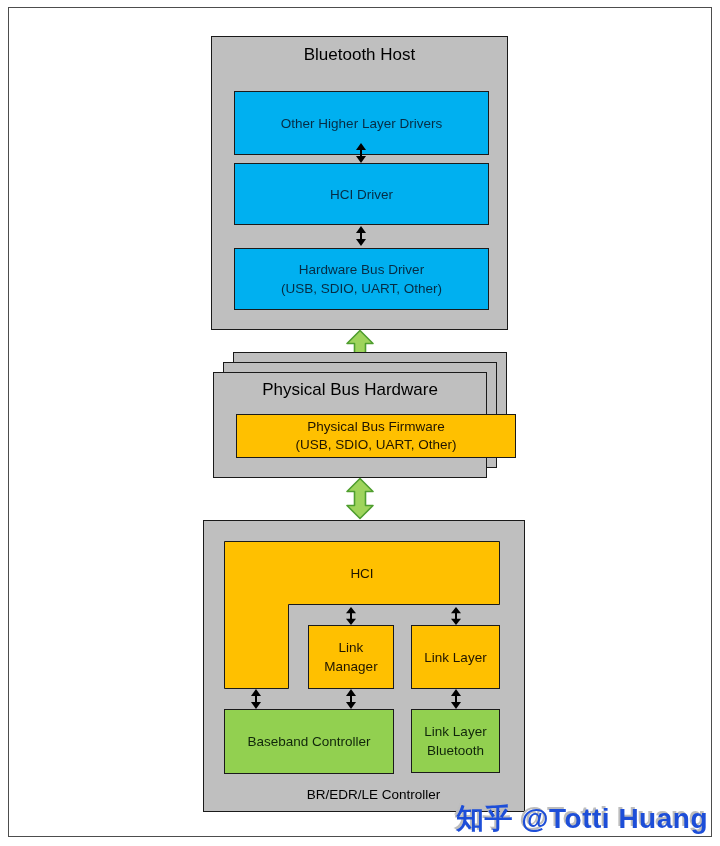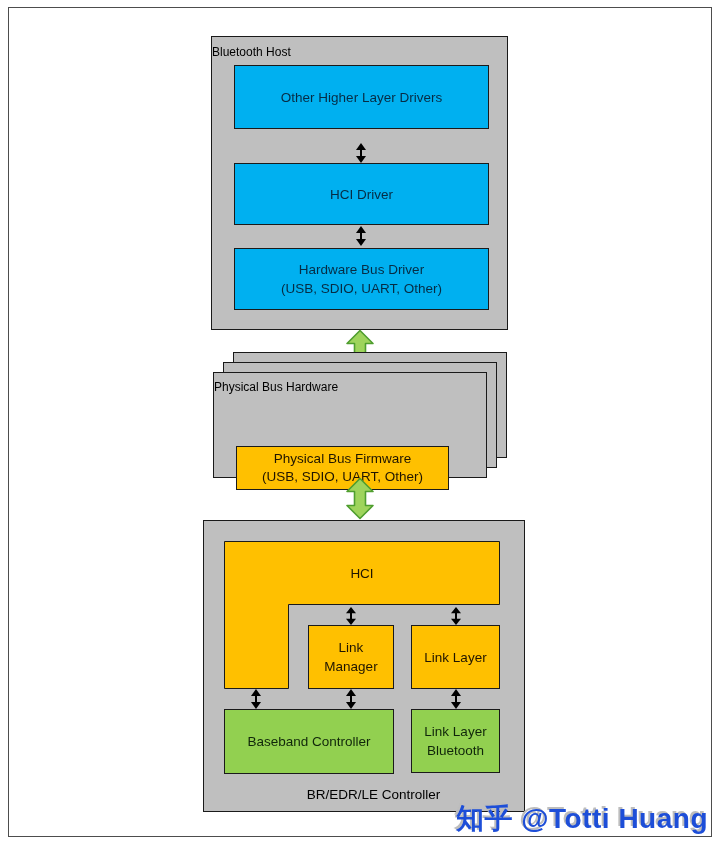--- a/index.html
+++ b/index.html
@@ -4,21 +4,21 @@
 <style>
   html,body{margin:0;padding:0;background:#ffffff;}
   .canvas{
     position:relative;width:720px;height:846px;background:#ffffff;
     font-family:"Liberation Sans",sans-serif;color:#000;overflow:hidden;
     -webkit-font-smoothing:antialiased;
   }
   *,*::before,*::after{box-sizing:border-box;}
   .frame{position:absolute;left:8px;top:7px;width:704px;height:830px;border:1px solid #4d4d4d;}
   .panel{position:absolute;background:var(--panel-gray);border:1px solid #1a1a1a;}
-  .panel-title{position:absolute;top:8px;left:0;width:100%;text-align:left;font-size:12px;}
+  .panel-title{position:absolute;top:8px;left:0;width:100%;text-align:center;font-size:17px;}
   .box{
     position:absolute;border:1px solid #1a1a1a;
     display:flex;flex-direction:column;align-items:center;justify-content:center;
     text-align:center;font-size:13.5px;line-height:19px;
   }
   .blue{background:var(--host-layer-blue);color:#062c44;}
   .orange{background:var(--firmware-orange);color:#201500;}
   .green{background:var(--controller-green);color:#10260a;}
   .arr{position:absolute;line-height:0;}
   .arr svg{display:block;}
@@ -38,21 +38,21 @@
 </head>
 <body>
 
 <div class="canvas">
 
   <div class="frame"></div>
 
   <section class="panel" style="left:211px;top:36px;width:297px;height:294px;">
     <div class="panel-title">Bluetooth Host</div>
 
-    <div class="box blue" style="left:22px;top:28px;width:255px;height:64px;">
+    <div class="box blue" style="left:22px;top:54px;width:255px;height:64px;">
       <span>Other Higher Layer Drivers</span>
     </div>
 
     <div class="arr" style="left:143px;top:106px;">
       <svg width="12" height="20" viewBox="0 0 12 20">
         <line x1="6" y1="4" x2="6" y2="16" stroke="#000" stroke-width="2"></line>
         <polygon points="6,0 1,7 11,7" fill="#000"></polygon>
         <polygon points="6,20 1,13 11,13" fill="#000"></polygon>
       </svg>
     </div>
@@ -79,21 +79,21 @@
     <svg width="30" height="43" viewBox="0 0 30 43">
       <path d="M15 1.5 L28 14.5 L20.5 14.5 L20.5 28.5 L28 28.5 L15 41.5 L2 28.5 L9.5 28.5 L9.5 14.5 L2 14.5 Z" style="fill:var(--connector-fill);stroke:var(--connector-stroke);stroke-width:1.6;stroke-linejoin:round;"></path>
     </svg>
   </div>
 
   <div class="panel" style="left:233px;top:352px;width:274px;height:106px;"></div>
   <div class="panel" style="left:223px;top:362px;width:274px;height:106px;"></div>
 
   <section class="panel" style="left:213px;top:372px;width:274px;height:106px;">
     <div class="panel-title" style="top:7px;">Physical Bus Hardware</div>
-    <div class="box orange" style="left:22px;top:41px;width:213px;height:44px;line-height:18px;margin-top:32px;">
+    <div class="box orange" style="left:22px;top:41px;width:280px;height:44px;line-height:18px;">
       <span>Physical Bus Firmware</span>
       <span>(USB, SDIO, UART, Other)</span>
     </div>
   </section>
 
   <div class="arr" style="left:345px;top:477px;">
     <svg width="30" height="43" viewBox="0 0 30 43">
       <path d="M15 1.5 L28 14.5 L20.5 14.5 L20.5 28.5 L28 28.5 L15 41.5 L2 28.5 L9.5 28.5 L9.5 14.5 L2 14.5 Z" style="fill:var(--connector-fill);stroke:var(--connector-stroke);stroke-width:1.6;stroke-linejoin:round;"></path>
     </svg>
   </div>

